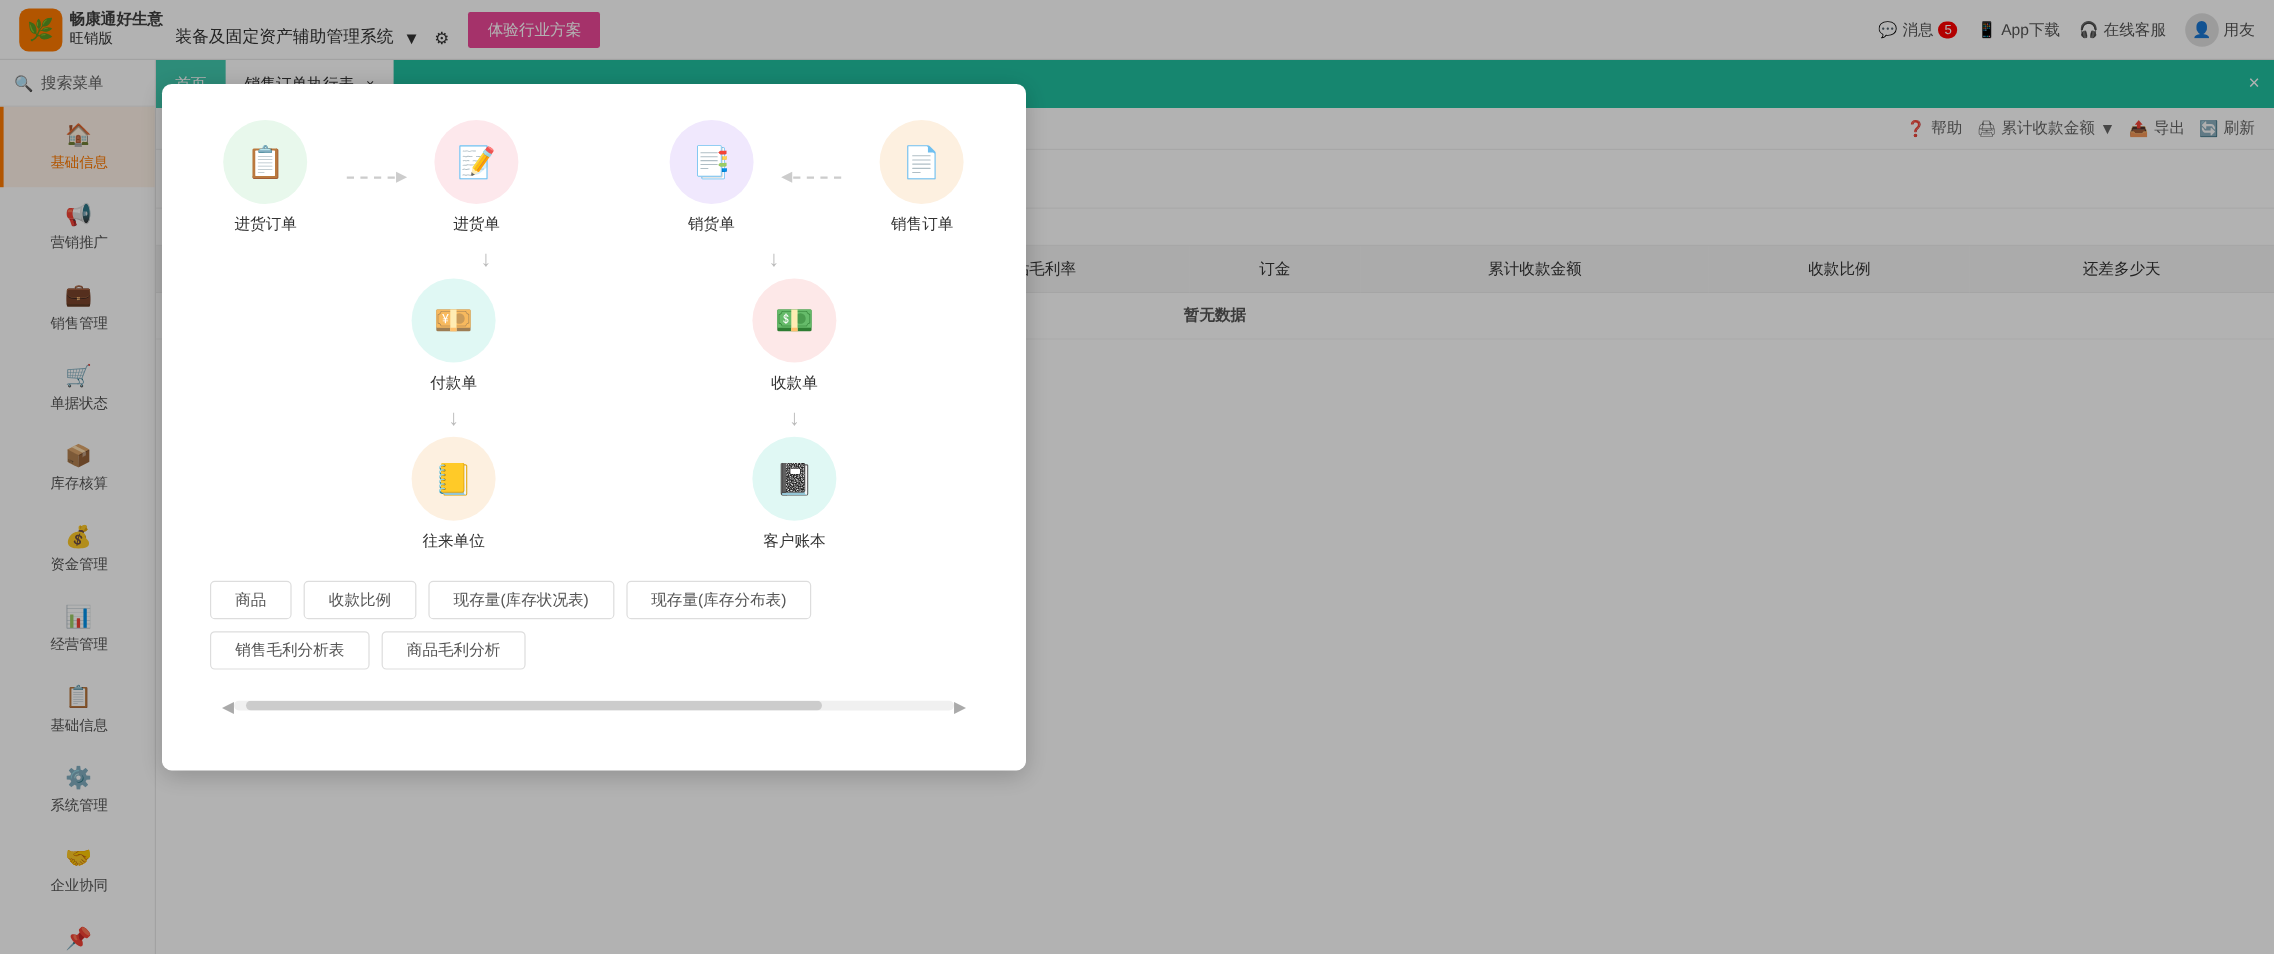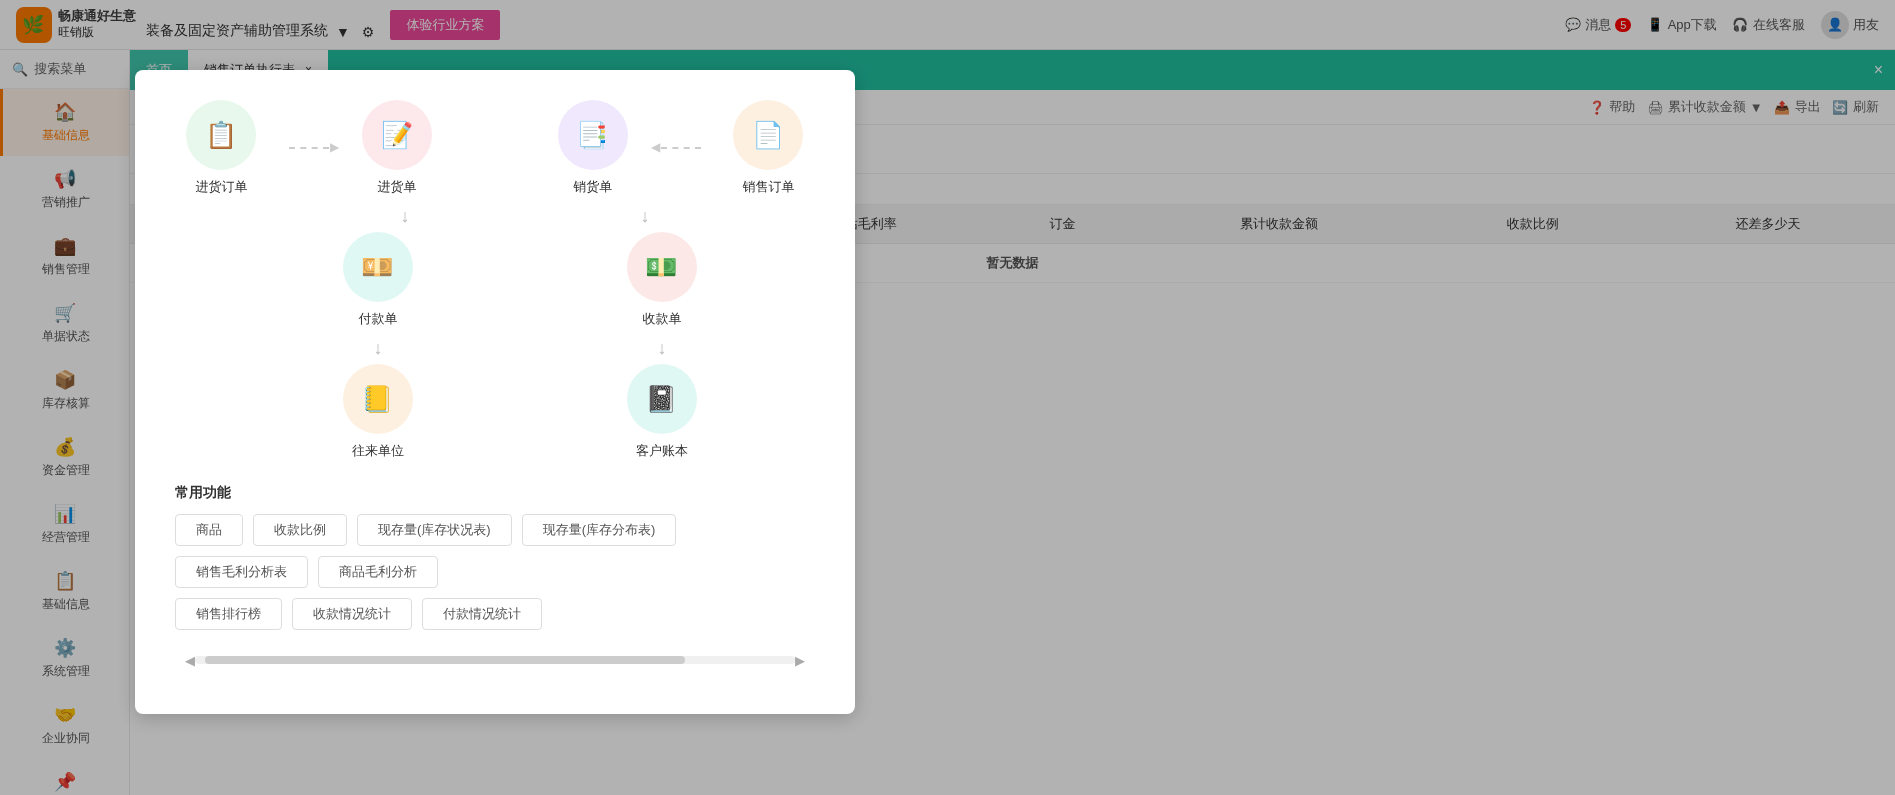--- a/index.html
+++ b/index.html
@@ -457,34 +457,28 @@
 
         <div class="flow-item">
           <div class="flow-circle fc-teal" style="font-size:28px;width:70px;height:70px;border-radius:50%;display:flex;align-items:center;justify-content:center;">
             <span style="color:#20b5a0;font-size:26px;">📓</span>
           </div>
           <span class="flow-label">客户账本</span>
         </div>
         <div style="width:70px;"></div>
       </div>
 
-      <div class="common-title">常用功能</div>
       <div class="func-buttons">
         <button class="func-btn">商品</button>
         <button class="func-btn">收款比例</button>
         <button class="func-btn">现存量(库存状况表)</button>
         <button class="func-btn">现存量(库存分布表)</button>
         <button class="func-btn">销售毛利分析表</button>
         <button class="func-btn">商品毛利分析</button>
       </div>
-      <div class="func-buttons" style="margin-top:10px;">
-        <button class="func-btn">销售排行榜</button>
-        <button class="func-btn">收款情况统计</button>
-        <button class="func-btn">付款情况统计</button>
-      </div>
 
       <div class="modal-scroll-row" style="margin-top:16px;">
         <span class="scroll-arrow">◀</span>
         <div class="modal-scrollbar" style="flex:1;">
           <div class="modal-scrollbar-thumb"></div>
         </div>
         <span class="scroll-arrow">▶</span>
       </div>
     </div>
   </div>

